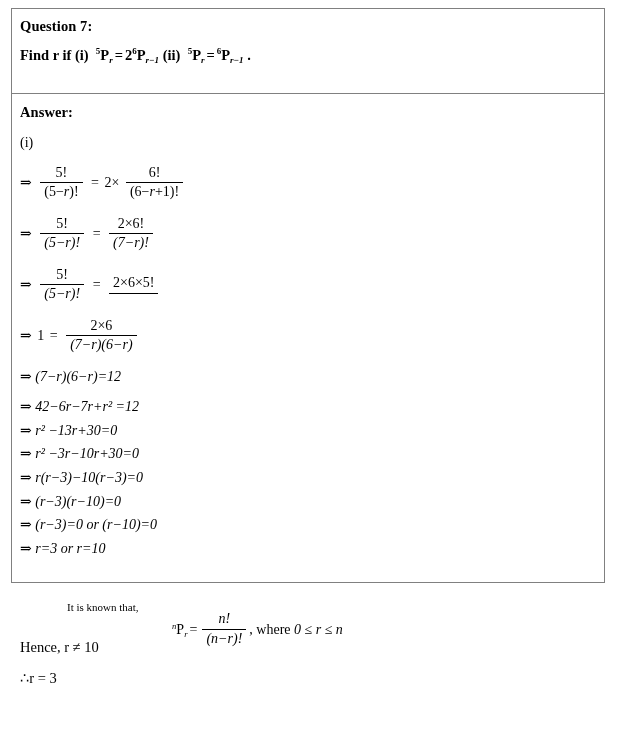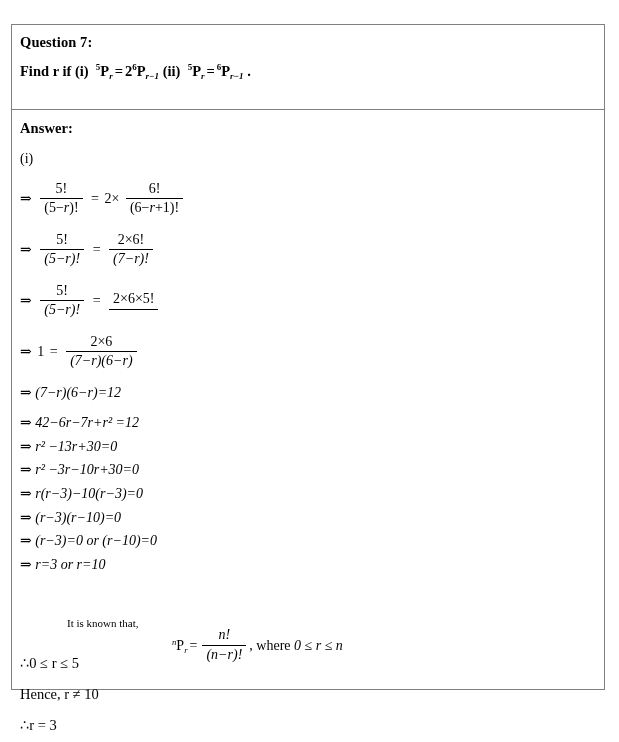--- a/index.html
+++ b/index.html
@@ -12,23 +12,23 @@
     height: 742px;
     font-family: "Liberation Serif", "DejaVu Serif", serif;
     color: #000000;
     overflow: hidden;
     position: relative;
   }
 
   .page {
     position: absolute;
     left: 11px;
-    top: 24px;
+    top: 8px;
     width: 594px;
-    height: 666px;
+    height: 575px;
     border: 1px solid #808080;
     box-sizing: border-box;
     background: #ffffff;
   }
 
   .question-block {
     border-bottom: 1px solid #808080;
     padding: 9px 0 16px 0;
     box-sizing: border-box;
     height: 85px;
@@ -228,19 +228,18 @@
     <div class="mathline tight mi">⇒ (r−3)=0 or (r−10)=0</div>
     <div class="mathline tight mi">⇒ r=3 or r=10</div>
 
     <div class="known-row">
       <div class="known-formula">
         <sup class="pre">n</sup><span class="mn">P</span><sub class="post">r</sub><span class="op">=</span><span class="frac"><span class="num mi">n!</span><span class="den mi">(n−r)!</span></span><span>,</span>&nbsp;<span class="mn">where</span>&nbsp;<span class="mi">0 ≤ r ≤ n</span>
       </div>
       <div class="known-text">It is known that,</div>
     </div>
 
-    <div class="plainline">∴0 ≤ r ≤ 5</div>
     <div class="plainline">Hence, r ≠ 10</div>
     <div class="plainline">∴r = 3</div>
 
   </div>
 
 </div>
 
 </body></html>

